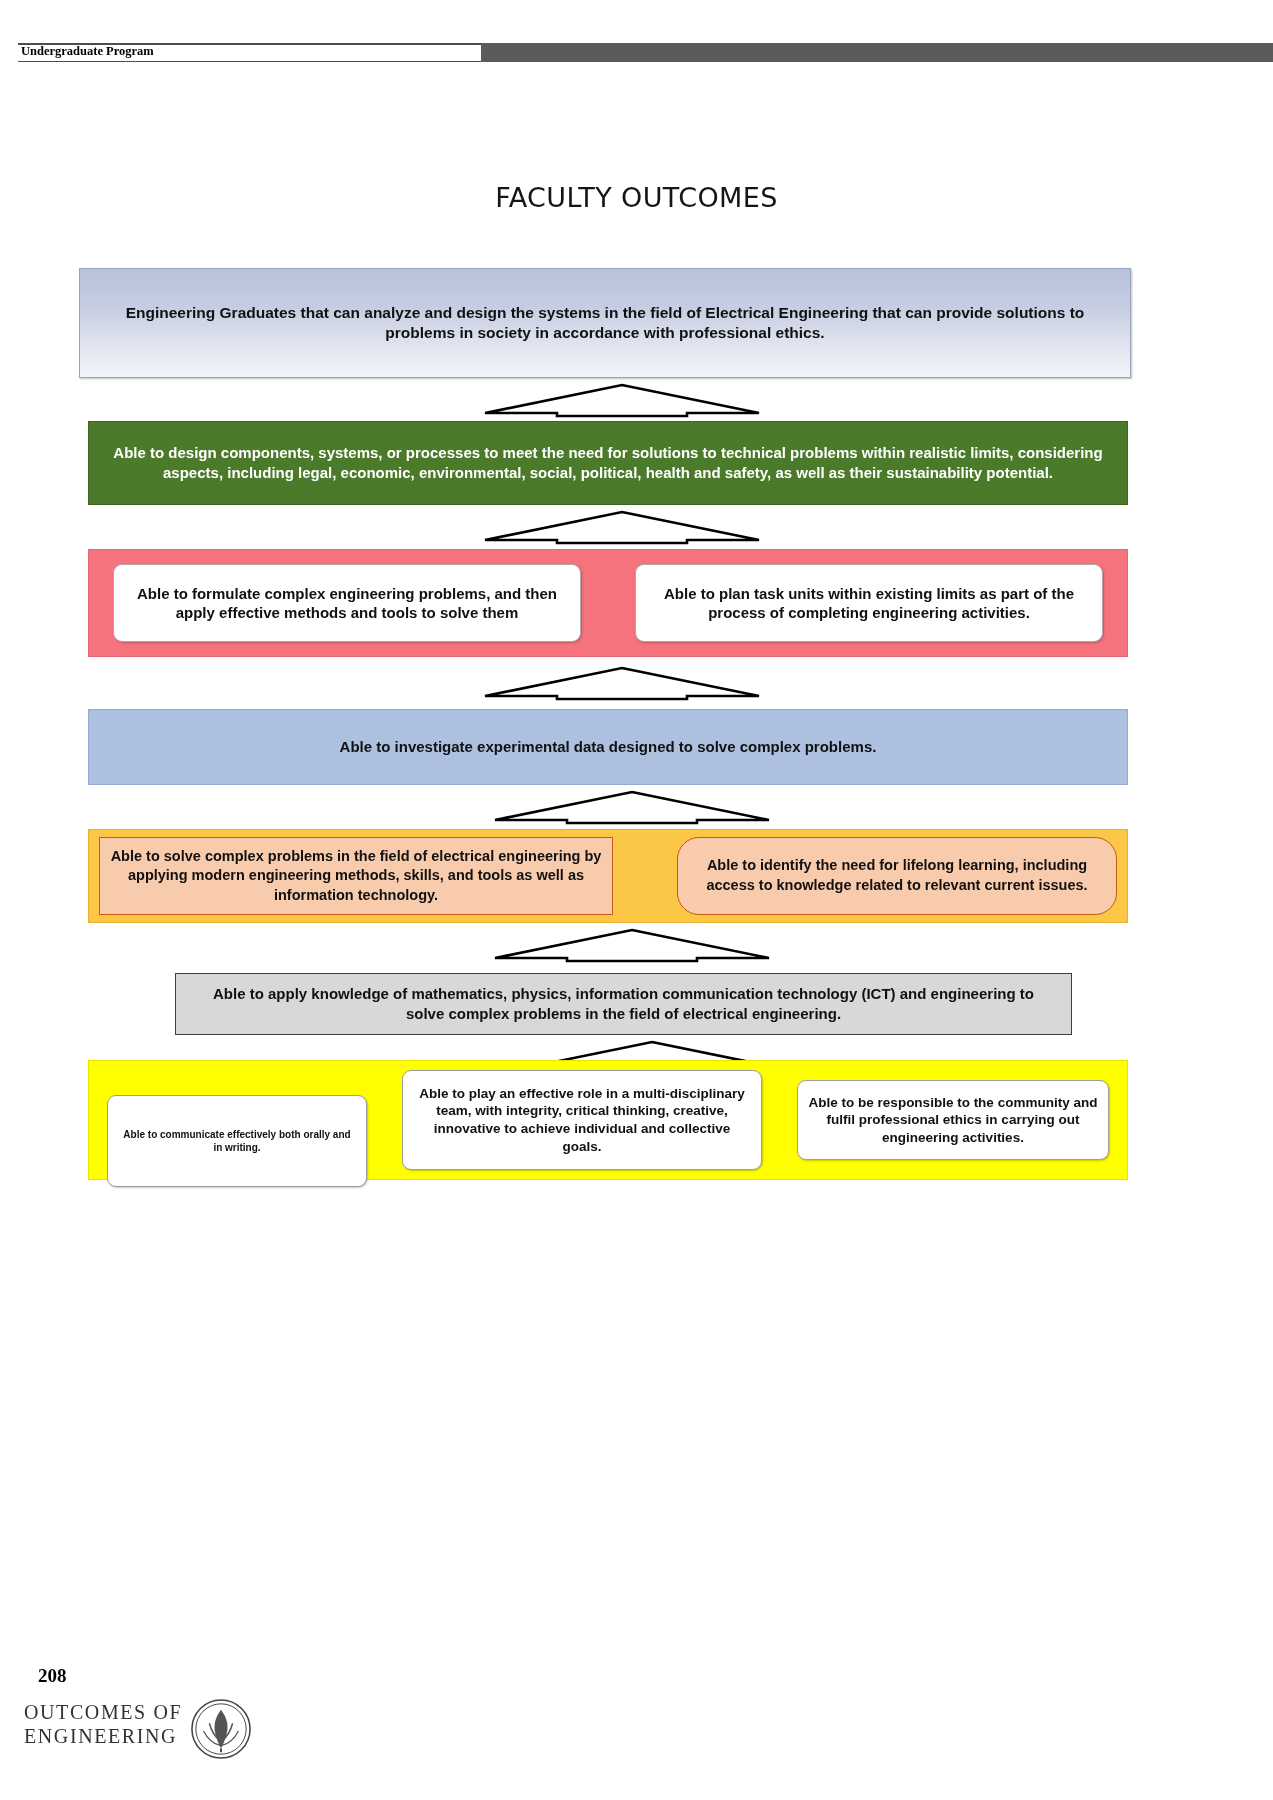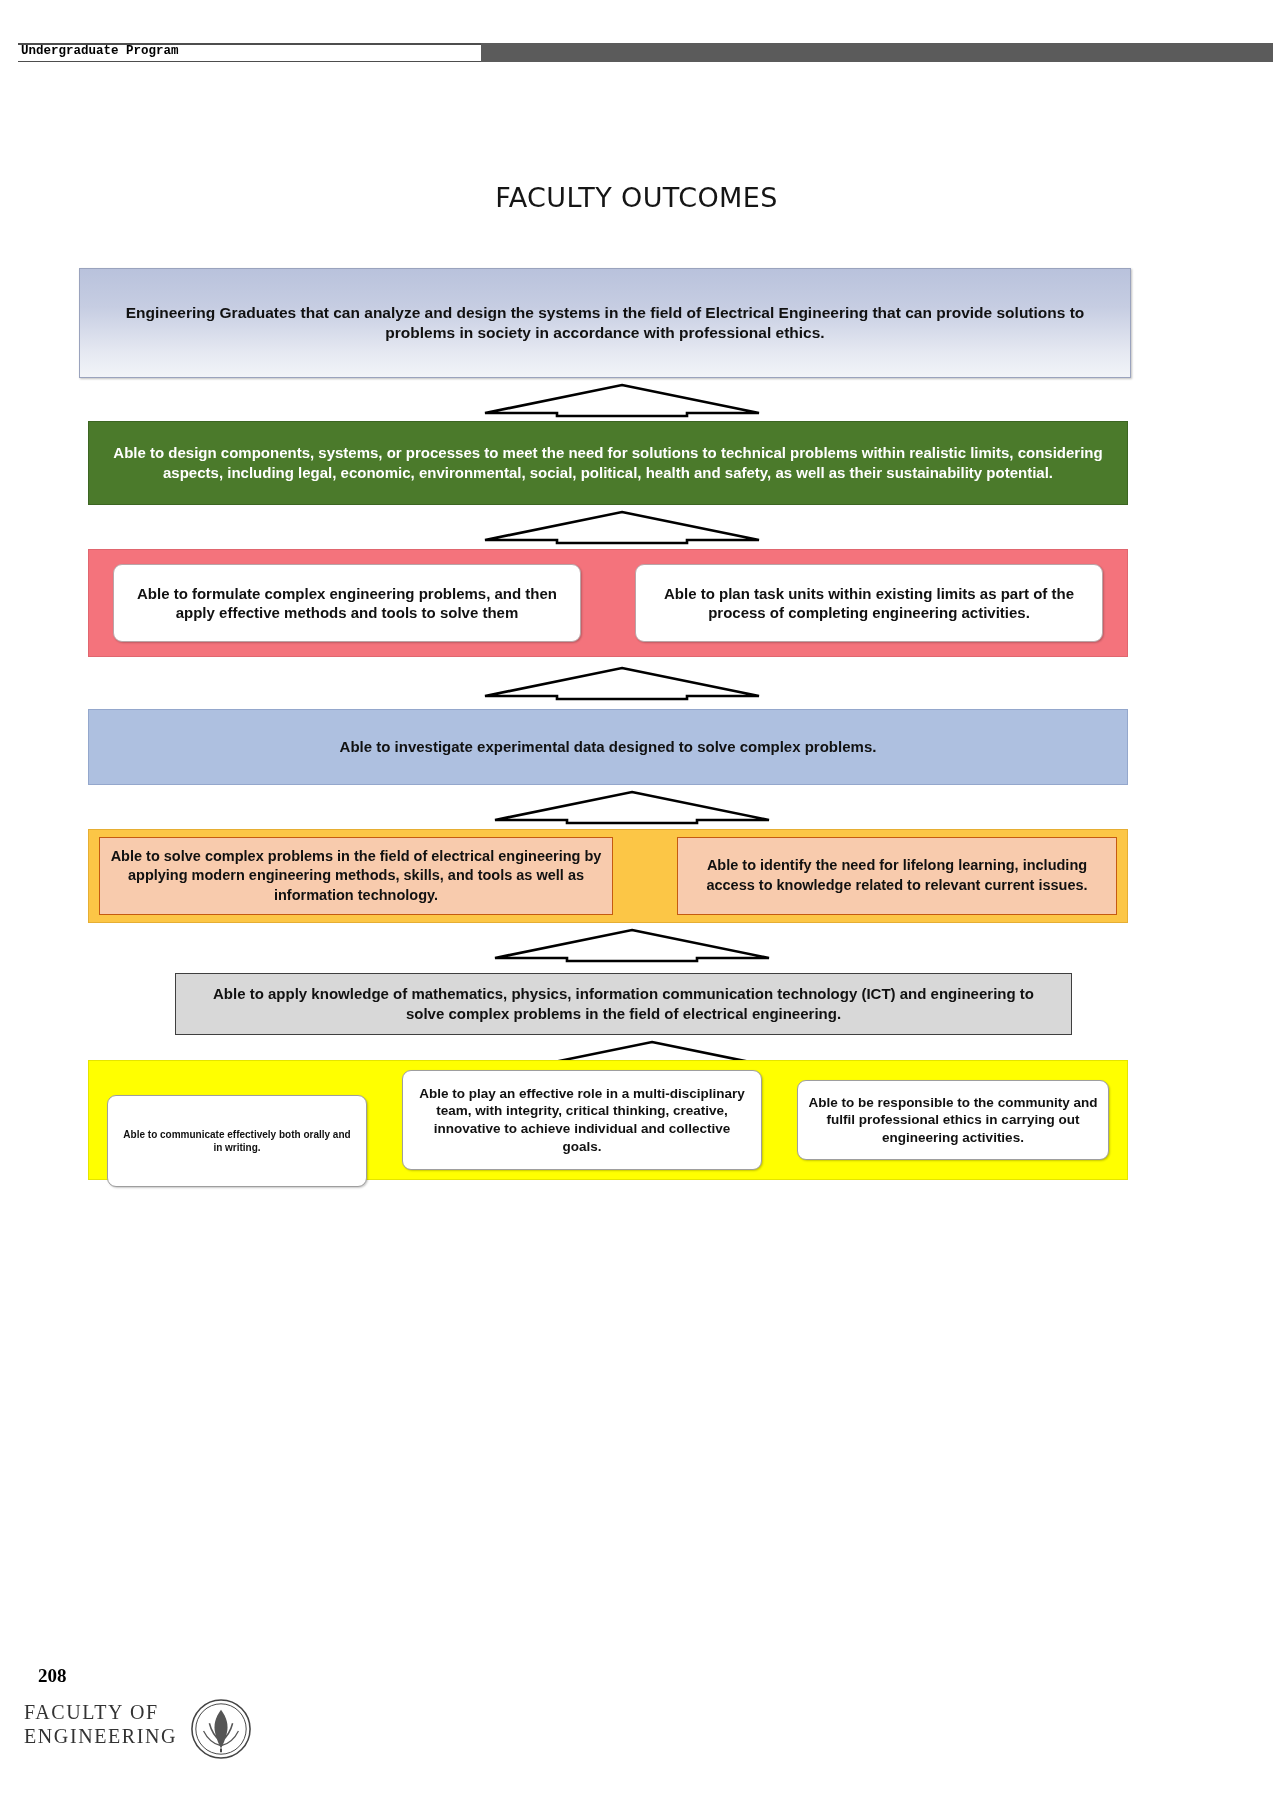--- a/index.html
+++ b/index.html
@@ -21,21 +21,21 @@
     background:#5b5b5b;
   }
   .header-box {
     position:absolute; left:18px; top:3px; width:463px; height:19px;
     background:#ffffff;
     border-top:2px solid #4d4d4d;
     border-bottom:1px solid #4d4d4d;
   }
   .header-title {
     position:absolute; left:21px; top:42px; width:440px;
-    font-family:Liberation Mono, monospace;
+    font-family:Liberation Serif, serif;
     font-weight:bold;
     font-size:12.5px;
     color:#000;
     line-height:19px;
     white-space:nowrap;
   }
 
   
   .page-title {
     position:absolute; left:0; top:182px; width:1273px;
@@ -153,21 +153,21 @@
     background:#f8cbad;
     border:1.5px solid #c55a11;
     display:flex; align-items:center; justify-content:center;
     text-align:center;
     font-weight:bold;
     line-height:1.35;
     color:#111;
     padding:5px 9px;
   }
   .band5 .p1 { width:514px; height:78px; font-size:14.5px; }
-  .band5 .p2 { width:440px; height:78px; font-size:14.5px; }
+  .band5 .p2 { width:440px; height:78px; font-size:14.5px;border-radius:22px; }
 
   
   .arrow { position:absolute; }
 
   
   .footer { position:absolute; left:0; top:1660px; width:1273px; height:140px; }
   .page-number {
     position:absolute; left:38px; top:1665px;
     font-family:"Liberation Serif", serif;
     font-weight:bold; font-size:19px; color:#000;
@@ -251,21 +251,21 @@
     <div class="card-white c3">Able to be responsible to the community and fulfil professional ethics in carrying out engineering activities.</div>
   </div>
 
 </div>
 
 <div class="footer">
   
 </div>
 <div class="page-number">208</div>
 <div class="footer-wordmark">
-  <div>FACULTY OF</div>
+  <div>OUTCOMES OF</div>
   <div>ENGINEERING</div>
 </div>
 <svg class="footer-logo" viewBox="0 0 64 64">
   <circle cx="32" cy="32" r="30" fill="none" stroke="#444" stroke-width="1.6"></circle>
   <circle cx="32" cy="32" r="26" fill="none" stroke="#444" stroke-width="1"></circle>
   <path d="M32 12 C26 20 24 28 26 36 C28 44 30 48 32 52 C34 48 36 44 38 36 C40 28 38 20 32 12 Z" fill="#555"></path>
   <path d="M32 52 L32 56" stroke="#444" stroke-width="2"></path>
   <path d="M20 26 C22 34 26 40 31 44" fill="none" stroke="#555" stroke-width="1.6"></path>
   <path d="M44 26 C42 34 38 40 33 44" fill="none" stroke="#555" stroke-width="1.6"></path>
   <path d="M14 34 C18 42 24 47 31 49" fill="none" stroke="#555" stroke-width="1.3"></path>

